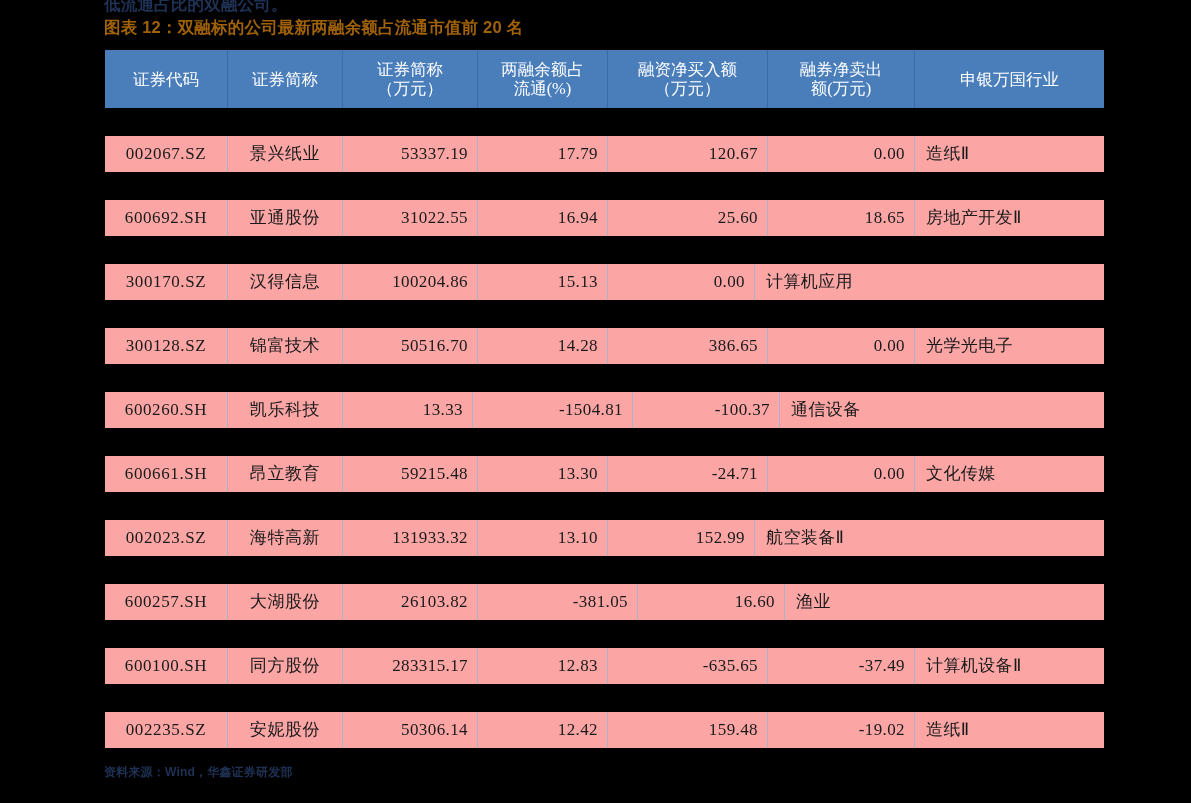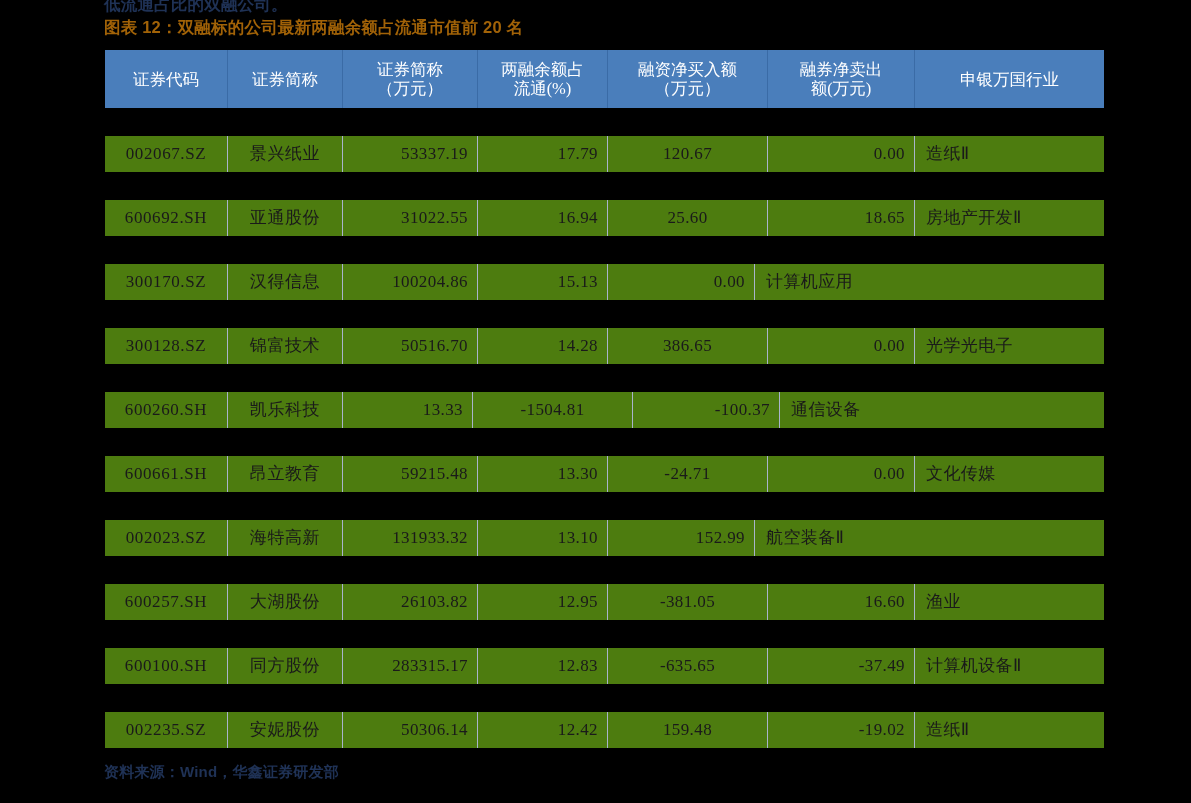--- a/index.html
+++ b/index.html
@@ -79,21 +79,21 @@
     border-right: 1px solid #3a6ba6;
     flex-direction: column;
     padding: 0 2px;
     white-space: nowrap;
     font-family: "Liberation Serif", serif;
   }
   .hdr .cell:last-child { border-right: none; }
   .hdr .cell span { display: block; }
   .drow {
     height: 36px;
-    background: #4d7c0f;
+    background: #fca5a5;
     margin-top: 28px;
   }
   .drow .cell {
     font-size: 17px;
     line-height: 36px;
     color: #1a1a1a;
     box-sizing: border-box;
     border-right: 1px solid #a9b4cc;
     padding: 0 9px;
     white-space: nowrap;
@@ -101,35 +101,35 @@
     font-family: "Liberation Serif", serif;
     letter-spacing: 0.4px;
   }
   .drow .cell:last-child { border-right: none; }
 
   
   .c0 { width: 123px; text-align: center; }
   .c1 { width: 115px; text-align: center; }
   .c2 { width: 135px; text-align: right; }
   .c3 { width: 130px; text-align: right; }
-  .c4 { width: 160px; text-align: center; }
+  .c4 { width: 160px; text-align: right; }
   .c5 { width: 147px; text-align: right; }
   .c6 { width: 189px; text-align: left; }
 
   .drow .c0, .drow .c1 { letter-spacing: 0.6px; }
   .drow .c6 { padding-left: 11px; }
 
   
   .source {
     position: absolute;
     left: 104px;
     top: 762px;
     font-family: "Liberation Sans", sans-serif;
     font-weight: bold;
-    font-size: 15px;
+    font-size: 12px;
     line-height: 20px;
     color: #1f3256;
     white-space: nowrap;
     letter-spacing: 0.2px;
   }
 </style>
 </head>
 <body>
 
 <div class="page">
@@ -232,21 +232,20 @@
       <div class="cell c2">131933.32</div>
       <div class="cell c3">13.10</div>
       <div class="cell c5">152.99</div>
       <div class="cell c6">航空装备Ⅱ</div>
     </div>
 
     <div class="row drow">
       <div class="cell c0">600257.SH</div>
       <div class="cell c1">大湖股份</div>
       <div class="cell c2">26103.82</div>
-      <div class="cell c3">12.95</div>
       <div class="cell c4">-381.05</div>
       <div class="cell c5">16.60</div>
       <div class="cell c6">渔业</div>
     </div>
 
     <div class="row drow">
       <div class="cell c0">600100.SH</div>
       <div class="cell c1">同方股份</div>
       <div class="cell c2">283315.17</div>
       <div class="cell c3">12.83</div>

